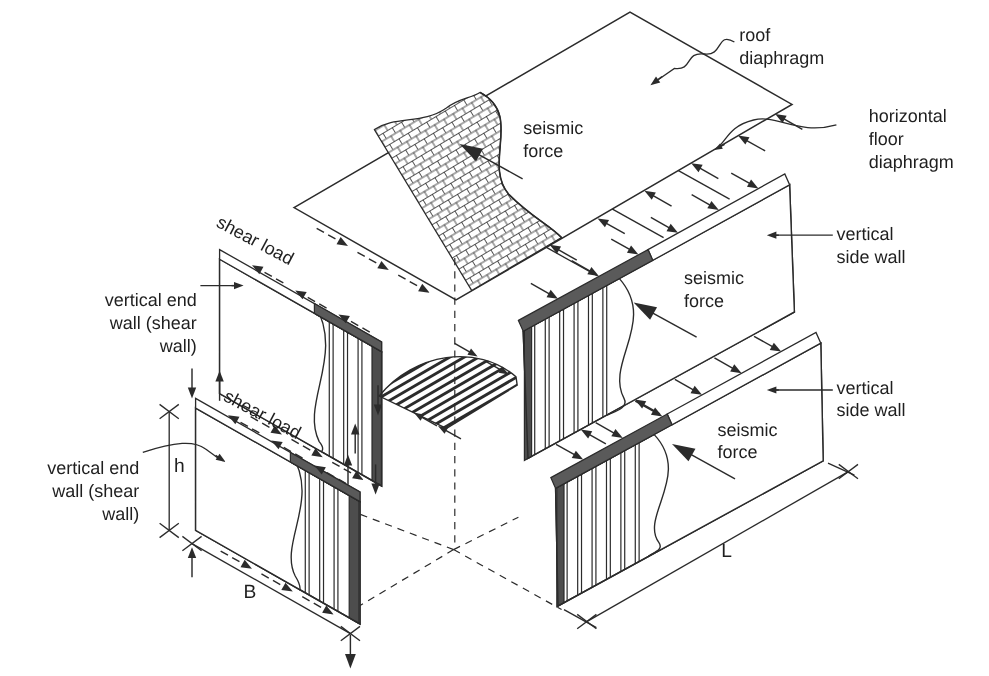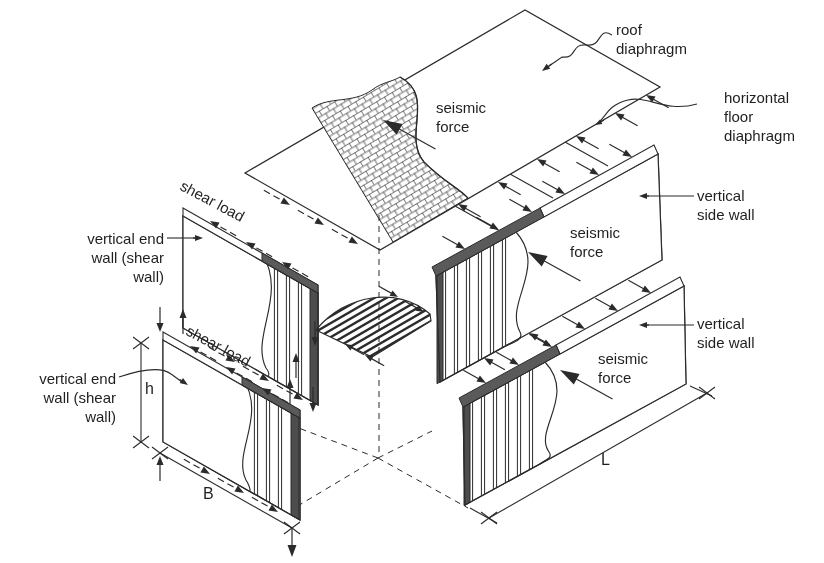--- a/index.html
+++ b/index.html
@@ -2,21 +2,21 @@
 <html><head>
 <meta charset="utf-8">
 <style>
   html,body{margin:0;padding:0;background:#fff;}
   #stage{position:relative;width:824px;height:563px;background:#ffffff;overflow:hidden;
          font-family:"Liberation Sans","DejaVu Sans",sans-serif;}
   #drawing{position:absolute;left:0;top:0;}
   .lbl{position:absolute;font-size:15px;line-height:19px;color:#1f1f1f;white-space:pre-line;}
   .lbl.dim{font-size:16px;}
   .lbl.rot{transform-origin:0 0;transform:rotate(28deg);}
-  .lbl.right{text-align:right;}
+  .lbl.right{text-align:right;margin-top:12px;}
 </style>
 </head>
 <body>
 
 <div id="stage">
   <svg id="drawing" width="824" height="563" viewBox="0 0 824 563">
       <defs>
         <pattern id="shingles" width="9" height="10.8" patternUnits="userSpaceOnUse" patternTransform="rotate(-31)">
           <rect x="0" y="0" width="9" height="10.8" fill="#fff"></rect>
           <line x1="0" y1="0.4" x2="9" y2="0.4" stroke="#333" stroke-width="0.7"></line>

